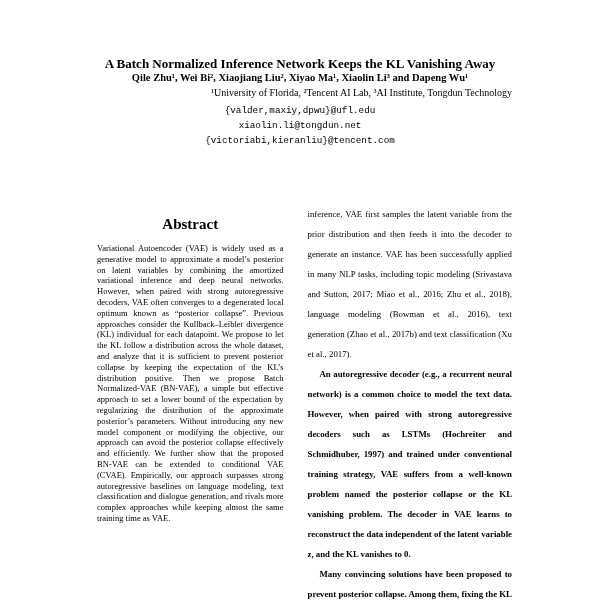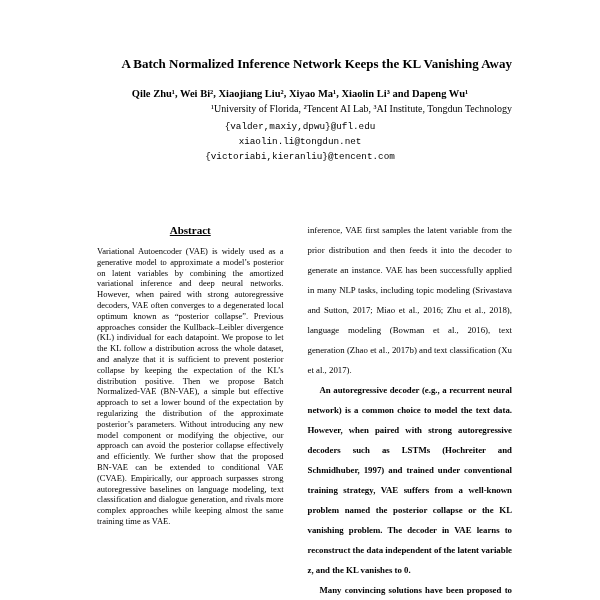--- a/index.html
+++ b/index.html
@@ -12,31 +12,30 @@
     width: 600px;
     height: 600px;
     background: #ffffff;
     color: #000000;
     font-family: "Liberation Serif", serif;
     box-sizing: border-box;
     padding: 56px 88px 0 88px;
     overflow: hidden;
   }
   .title {
-    text-align: right;
+    text-align: center;
     font-weight: bold;
     font-size: 13px;
     line-height: 16px;
     margin: 0;
   }
   .authors {
     text-align: center;
     font-weight: bold;
     font-size: 10.5px;
-    margin-top: 16px;
   }
   .affiliations {
     text-align: right;
     font-size: 10px;
     margin-top: 4px;
   }
   .emails {
     text-align: center;
     font-family: "Liberation Mono", monospace;
     font-size: 9.3px;
@@ -48,23 +47,22 @@
     gap: 15px;
     margin-top: 56px;
   }
   .col {
     flex: 1;
     min-width: 0;
   }
   .abstract-heading {
     text-align: center;
     font-weight: bold;
-    font-size: 11px;
-    margin: 4px 0 10px 0;
-    text-decoration: underline;
+    font-size: 15px;
+    margin: 12px 0 10px 0;
   }
   .abstract-text {
     padding: 0 9px;
     font-size: 8.5px;
     line-height: 10.8px;
     text-align: justify;
     hyphens: auto;
   }
   .body-text p {
     margin: 0;

